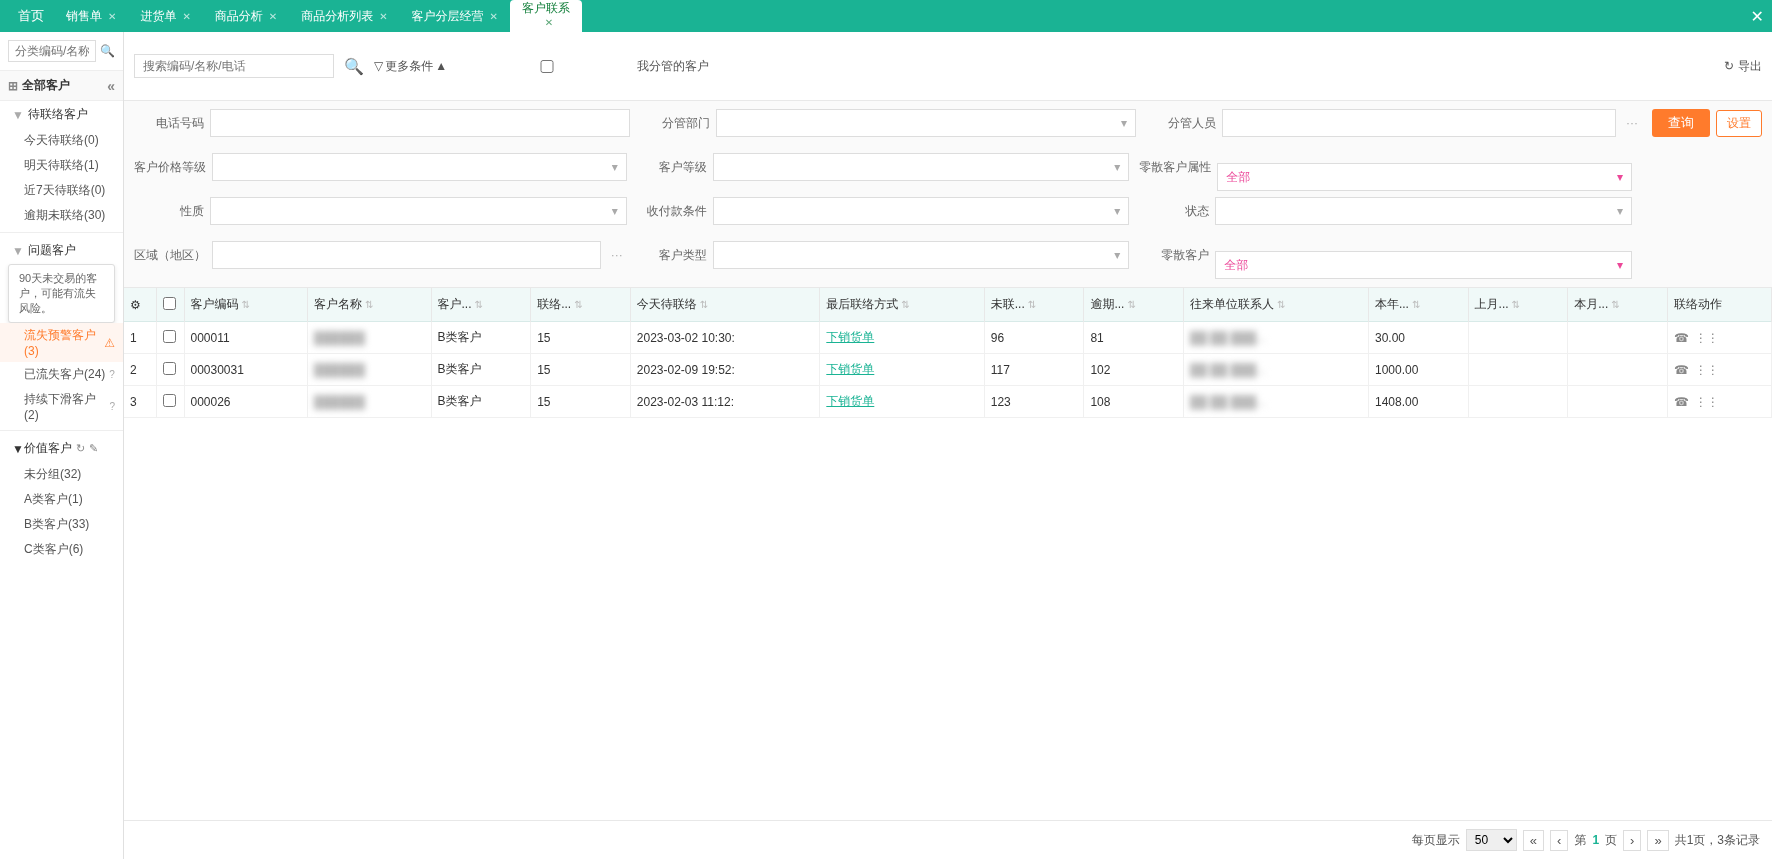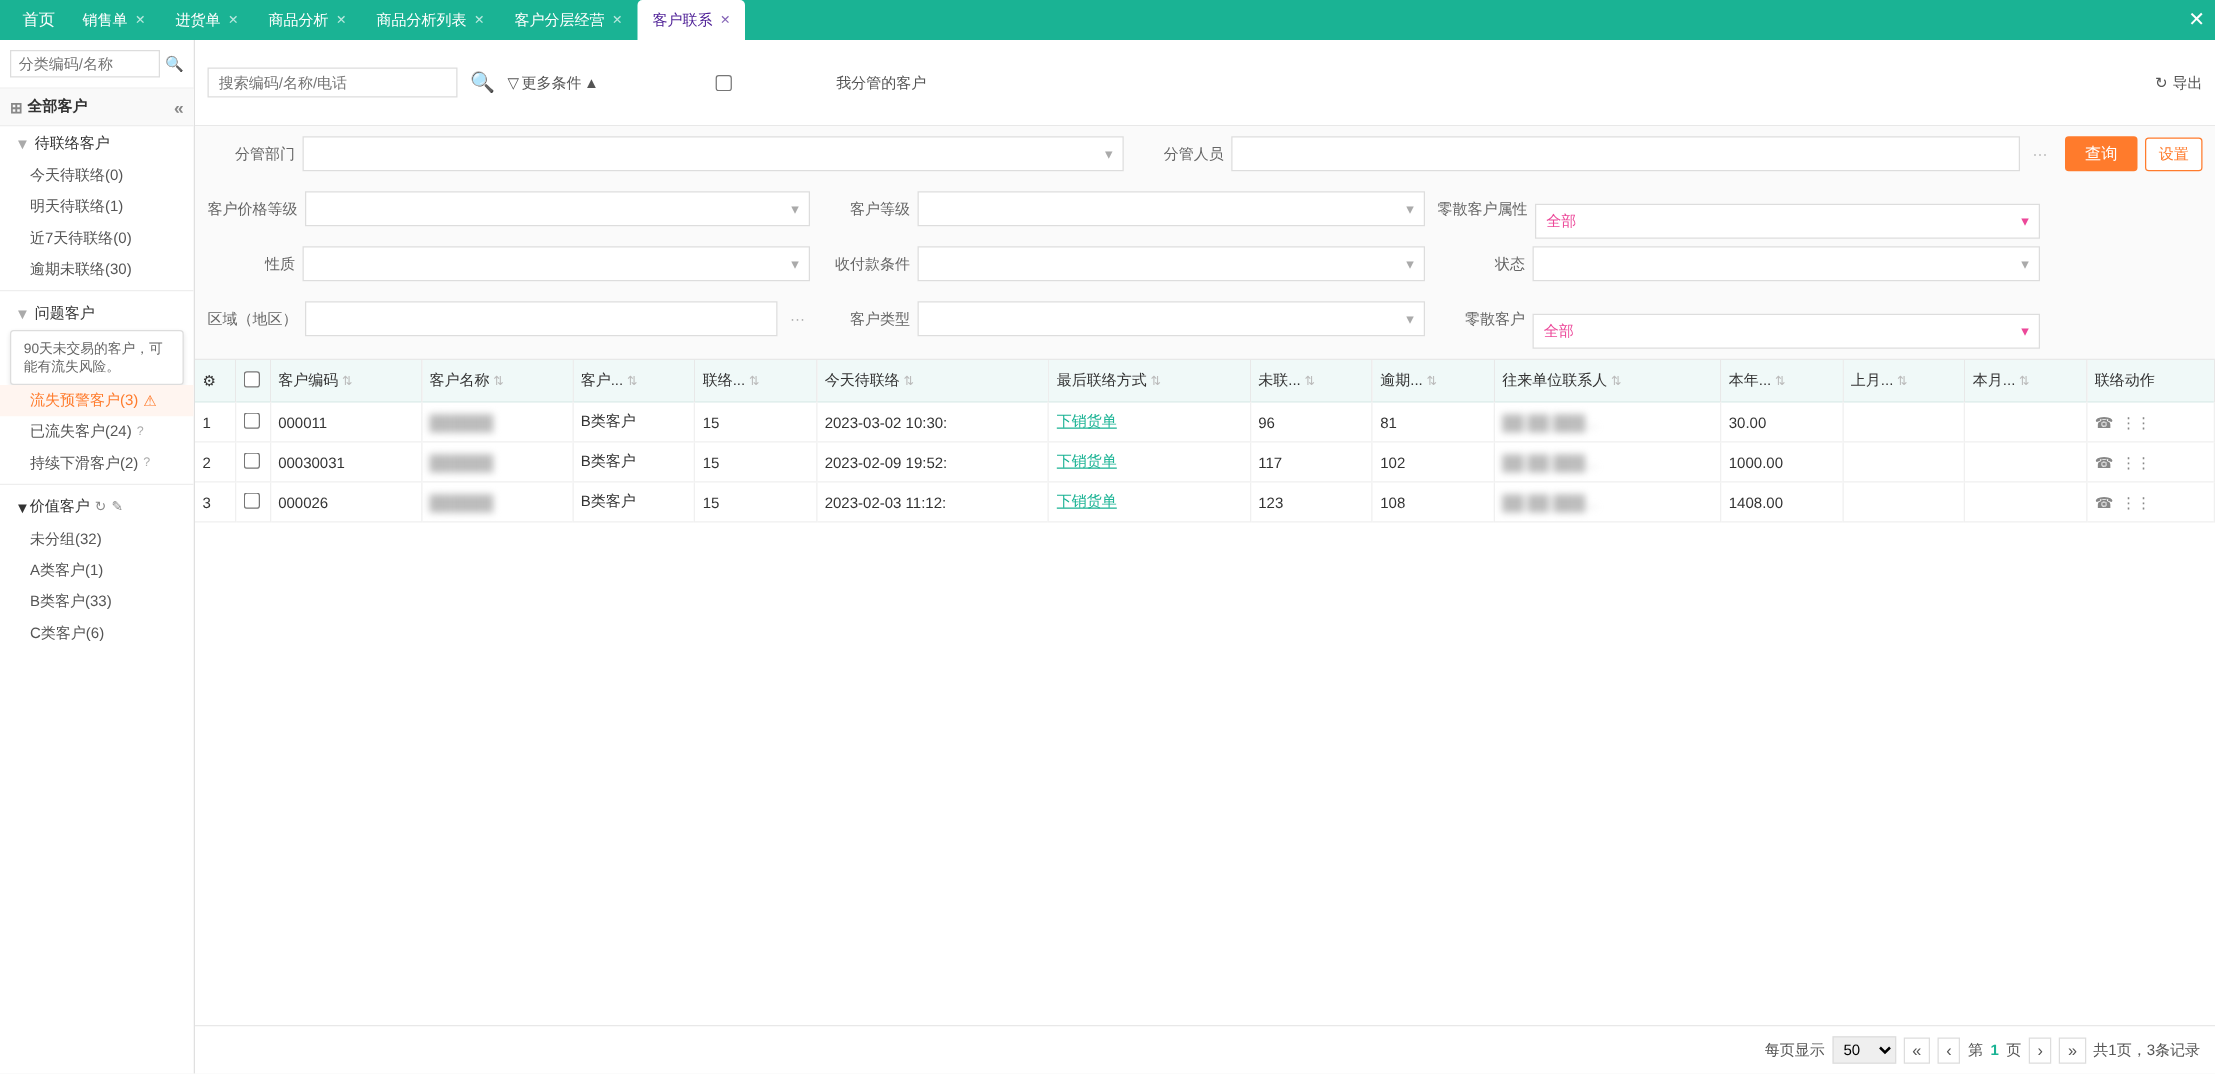--- a/index.html
+++ b/index.html
@@ -19,22 +19,23 @@
       height: 32px;
       display: flex;
       align-items: center;
       cursor: pointer;
       color: white;
       font-size: 13px;
       position: relative;
     }
     .top-nav .nav-item.active {
       background: white;
-      color: #4c1d95;
+      color: #15803d;
       border-radius: 4px 4px 0 0;
+      flex-direction: column;
     }
     .top-nav .nav-item .close-x {
       margin-left: 6px;
       font-size: 10px;
       opacity: 0.7;
     }
     .top-nav .nav-home {
       padding: 0 10px;
       color: white;
       font-size: 13px;
@@ -48,21 +49,21 @@
 
     
     .main-layout {
       display: flex;
       height: calc(100vh - 32px);
       overflow: hidden;
     }
 
     
     .sidebar {
-      width: 156px;
+      width: 124px;
       background: white;
       border-right: 1px solid #e0e0e0;
       overflow-y: auto;
       flex-shrink: 0;
     }
     .sidebar-search {
       display: flex;
       align-items: center;
       padding: 8px;
       border-bottom: 1px solid #eee;
@@ -516,20 +517,24 @@
       <div class="export-btn" style="margin-left:auto;display:flex;align-items:center;gap:4px;">
         <span>↻</span>
         <span>导出</span>
       </div>
     </div>
 
     <div class="adv-filter">
 
       <div class="adv-filter-row">
         <div class="filter-field">
+          <label>电话号码</label>
+          <input type="text" style="flex: 1 1 0%; border: 1px solid rgb(221, 221, 221); padding: 3px 6px; height: 28px; outline: none; font-size: 12px;">
+        </div>
+        <div class="filter-field">
           <label>分管部门</label>
           <div class="select-box" style="flex:1;border:1px solid #ddd;padding:3px 8px;background:white;height:28px;display:flex;align-items:center;justify-content:space-between;cursor:pointer;">
             <span></span>
             <span class="arrow">▾</span>
           </div>
         </div>
         <div class="filter-field">
           <label>分管人员</label>
           <div class="select-box" style="flex:1;border:1px solid #ddd;padding:3px 8px;background:white;height:28px;display:flex;align-items:center;justify-content:space-between;cursor:pointer;">
             <span></span>

